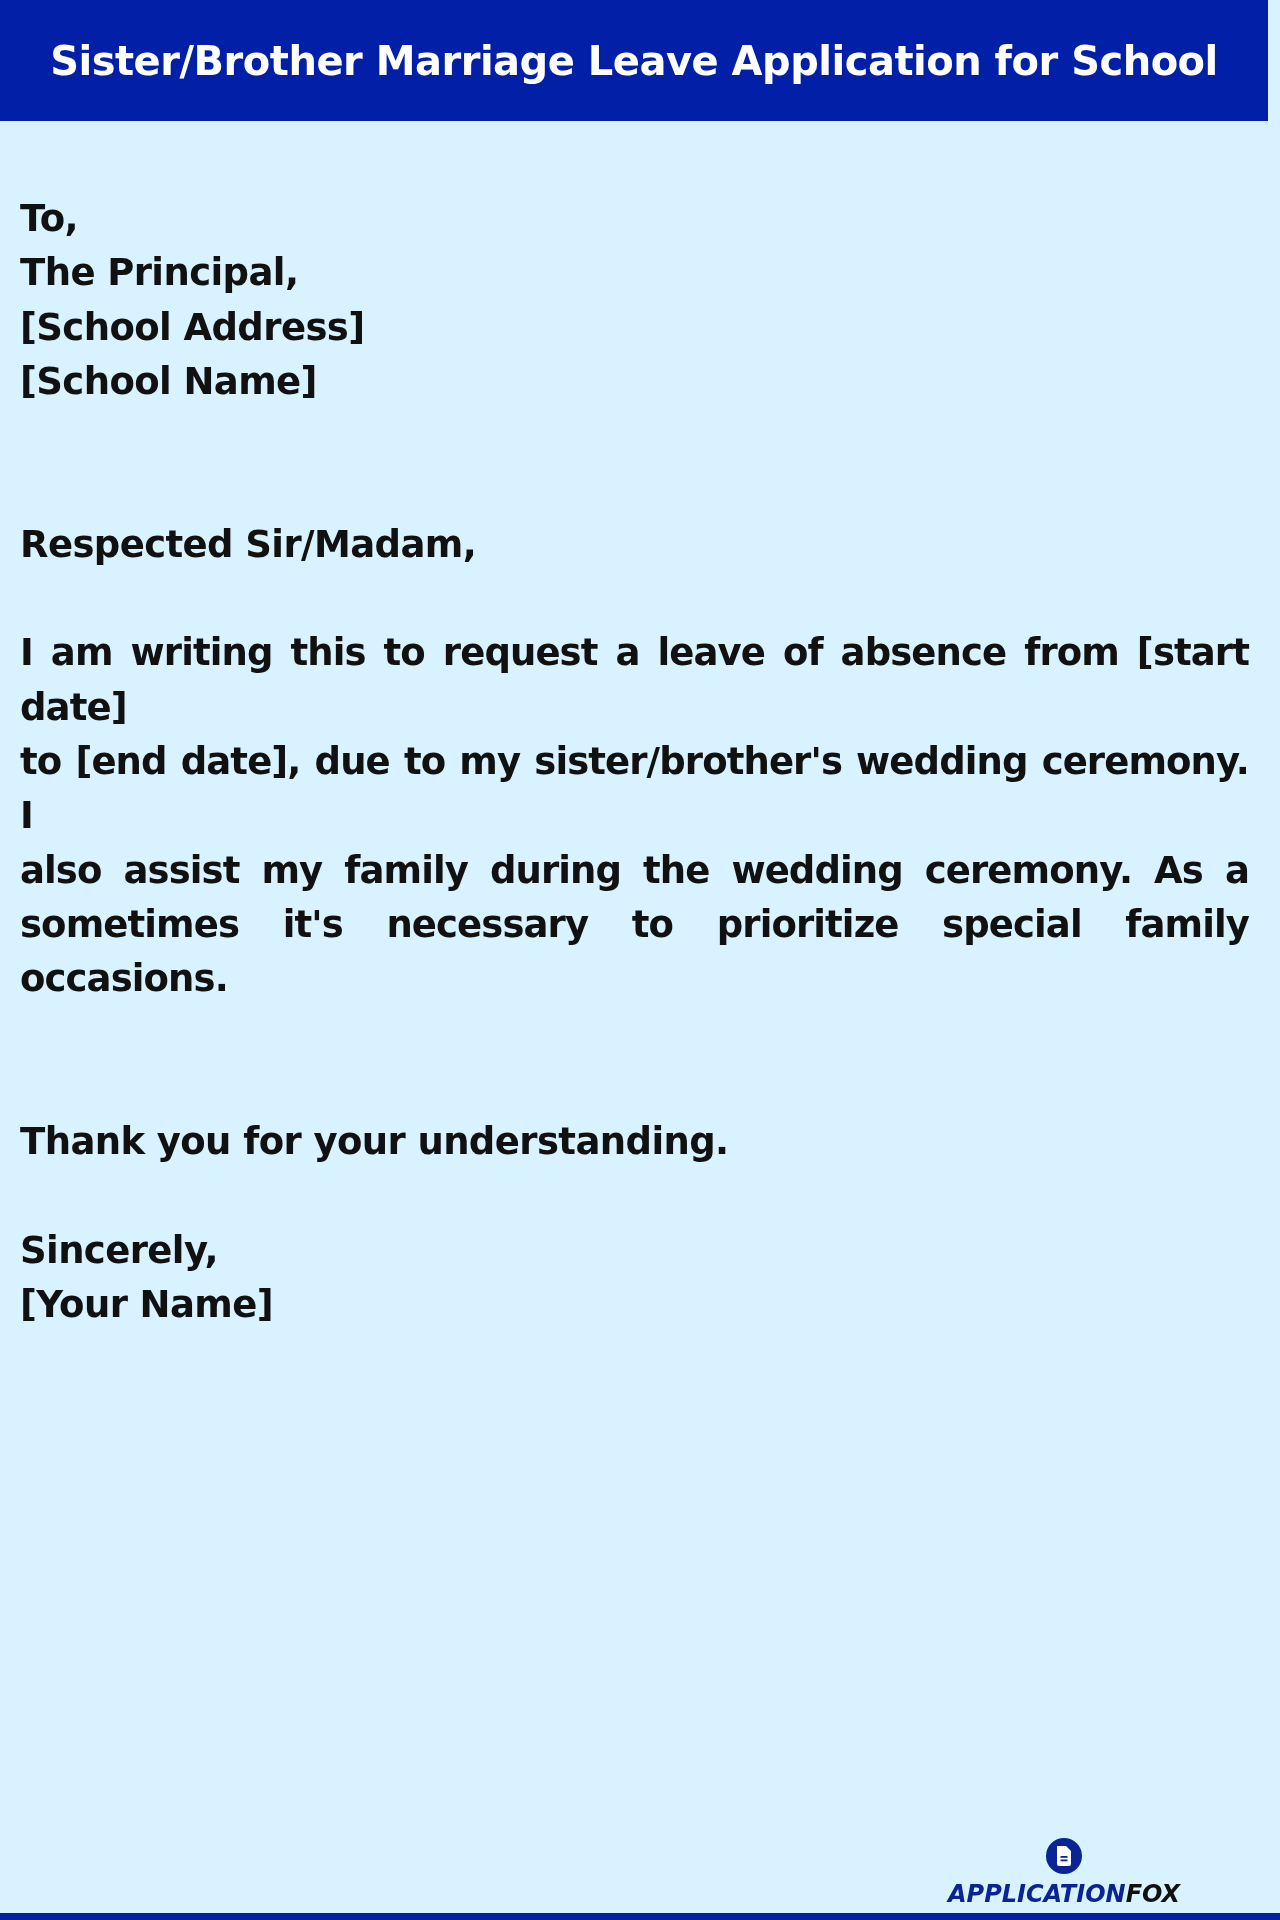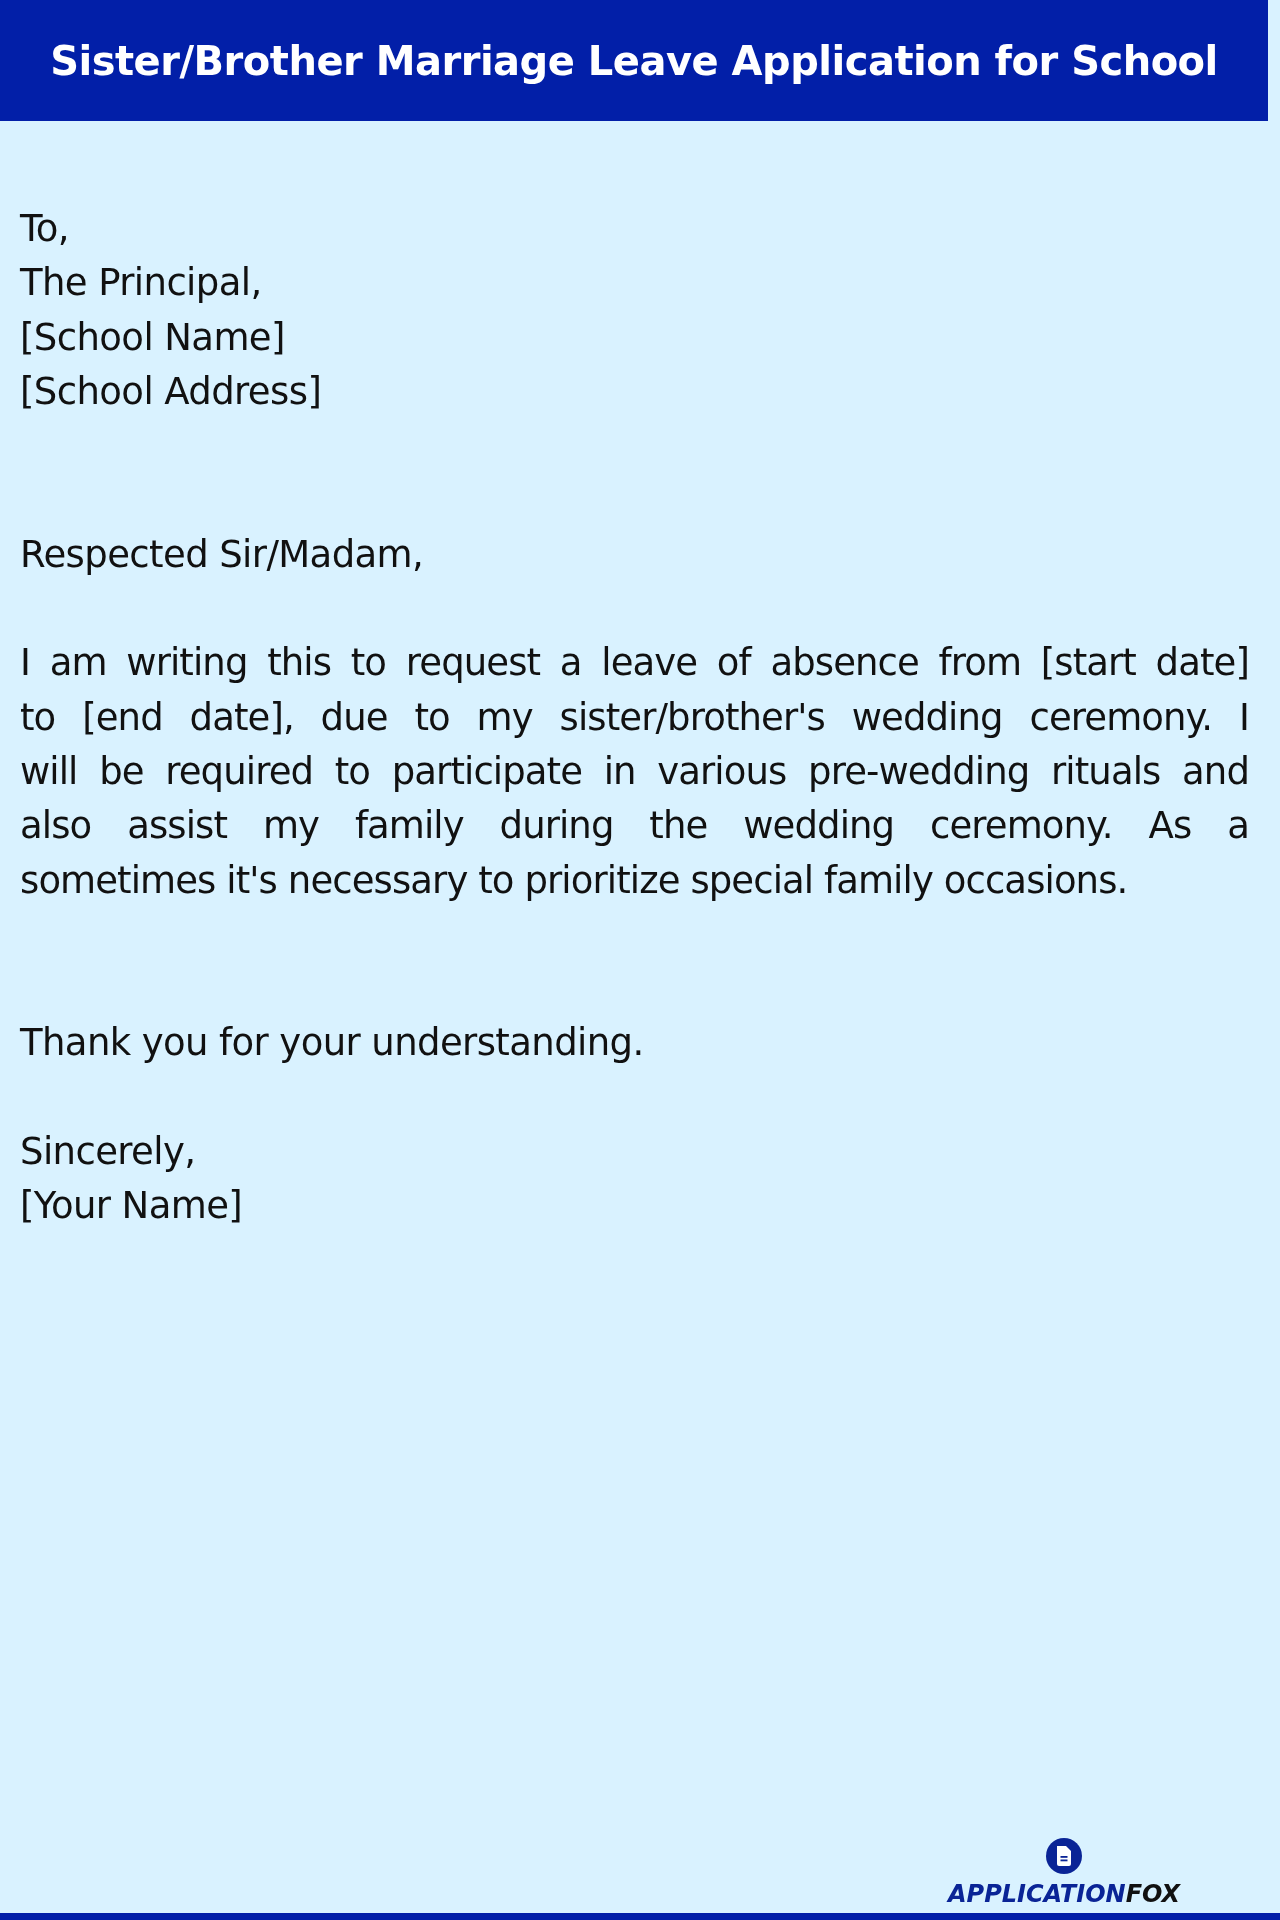--- a/index.html
+++ b/index.html
@@ -29,26 +29,27 @@
       color: #ffffff;
       font-family: "DejaVu Sans", sans-serif;
       font-weight: bold;
       font-size: 40px;
       letter-spacing: -0.5px;
       white-space: nowrap;
     }
     .letter {
       position: absolute;
       left: 20px;
-      top: 202px;
+      top: 192px;
       width: 1229px;
       font-family: "DejaVu Sans", sans-serif;
       font-size: 37px;
       line-height: 54.3px;
       letter-spacing: -0.6px;
+      font-weight: bold;
     }
     .letter .line { display: block; white-space: nowrap; }
     .gap { height: 54.3px; }
     .para {
       text-align: justify;
       text-align-last: left;
       letter-spacing: -0.9px;
     }
     .para .jline {
       display: block;
@@ -98,30 +99,29 @@
 </head>
 <body>
 
 <div class="header">
   <div class="header-title">Sister/Brother Marriage Leave Application for School</div>
 </div>
 
 <div class="letter">
   <span class="line">To,</span>
   <span class="line">The Principal,</span>
+  <span class="line">[School Address]</span>
   <span class="line">[School Name]</span>
-  <span class="line">[School Address]</span>
   <div class="gap"></div>
   <div class="gap"></div>
   <span class="line">Respected Sir/Madam,</span>
   <div class="gap"></div>
   <div class="para">
     <span class="jline">I am writing this to request a leave of absence from [start date]</span>
     <span class="jline">to [end date], due to my sister/brother's wedding ceremony. I</span>
-    <span class="jline">will be required to participate in various pre-wedding rituals and</span>
     <span class="jline">also assist my family during the wedding ceremony. As a</span>
     <span class="jline last">sometimes it's necessary to prioritize special family occasions.</span>
   </div>
   <div class="gap"></div>
   <div class="para">
   </div>
   <div class="gap"></div>
   <span class="line">Thank you for your understanding.</span>
   <div class="gap"></div>
   <span class="line">Sincerely,</span>

